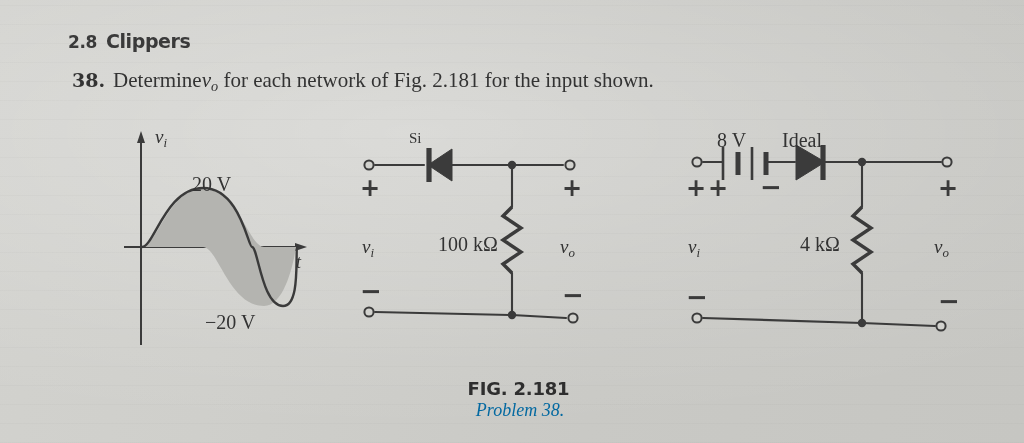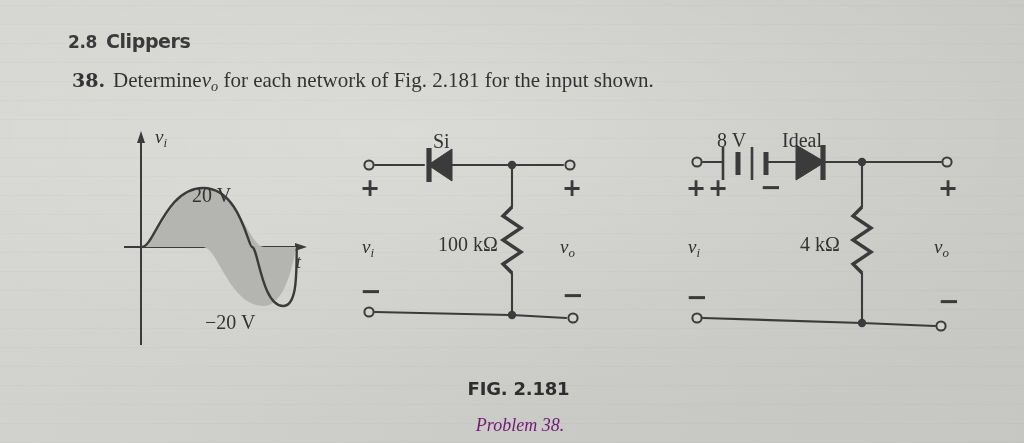--- a/index.html
+++ b/index.html
@@ -80,24 +80,24 @@
   }
   #fig-label {
     font-family: "DejaVu Sans", sans-serif;
     font-weight: bold;
     font-size: 18px;
     letter-spacing: -0.2px;
     color: #2e2e2e;
     padding-left: 13px;
   }
   #fig-sub {
-    margin-top: 16px;
+    margin-top: 1px;
     font-style: italic;
     font-size: 18px;
-    color: #701a75;
+    color: #0369a1;
     padding-left: 16px;
   }
 
   
   svg { position: absolute; left: 0; top: 0; overflow: visible; }
   .wire { stroke: #3b3b3b; stroke-width: 2.1; fill: none; stroke-linecap: round; }
   .axis { stroke: #3b3b3b; stroke-width: 2.0; fill: none; }
   .curve { stroke: #3a3a3a; stroke-width: 2.4; fill: none; stroke-linejoin: round; }
   .shade { fill: #b4b4b0; stroke: none; }
   .node { fill: #3b3b3b; }
@@ -165,21 +165,21 @@
 
     <path class="shade" d="M142,247 C157,247 168,189 203,189 C238,189 249,247 264,247 Z"></path>
 
     <path class="shade" d="M203,247 C218,247 229,306 264,306 C288,306 296,247 296,247 Z"></path>
 
     <path class="curve" d="M142,247 C154,247 166,188 203,188 C240,188 248,247 252,247
              C258,247 262,306 283,306 C302,306 294,247 298,247"></path>
   </svg>
   <span class="var" style="left:155px; top:126px;"><span>v</span><span class="sub">i</span></span>
   <span class="var" style="left:296px; top:252px; font-size:18px;">t</span>
-  <span class="lbl lbl-big" style="left:192px; top:184px;">20 V</span>
+  <span class="lbl lbl-big" style="left:192px; top:173px;">20 V</span>
   <span class="lbl lbl-big" style="left:205px; top:311px;">−20 V</span>
 </div>
 
 <div class="layer">
   <svg width="1024" height="443">
 
     <line class="wire" x1="375" y1="165" x2="424" y2="165"></line>
 
     <polygon class="diode-body" points="452,149 452,181 428,165"></polygon>
     <line class="diode-bar" x1="429" y1="148" x2="429" y2="182"></line>
@@ -194,21 +194,21 @@
 
     <line class="wire" x1="375" y1="312" x2="512" y2="315"></line>
     <line class="wire" x1="512" y1="315" x2="566" y2="318"></line>
     <circle class="node" cx="512" cy="315" r="4.2"></circle>
 
     <circle class="term" cx="369" cy="165" r="4.6"></circle>
     <circle class="term" cx="570" cy="165" r="4.6"></circle>
     <circle class="term" cx="369" cy="312" r="4.6"></circle>
     <circle class="term" cx="573" cy="318" r="4.6"></circle>
   </svg>
-  <span class="lbl" style="left:433px; top:130px; font-size:20px;">Si</span>
+  <span class="lbl" style="left:409px; top:130px; font-size:15px;">Si</span>
   <span class="sign" style="left:360px; top:176px;">+</span>
   <span class="sign" style="left:562px; top:176px;">+</span>
   <span class="sign-minus" style="left:360px; top:278px;">−</span>
   <span class="sign-minus" style="left:562px; top:282px;">−</span>
   <span class="var" style="left:362px; top:236px;"><span>v</span><span class="sub">i</span></span>
   <span class="var" style="left:560px; top:236px;"><span>v</span><span class="sub">o</span></span>
   <span class="lbl lbl-big" style="left:438px; top:233px;">100 kΩ</span>
 </div>
 
 <div class="layer">

